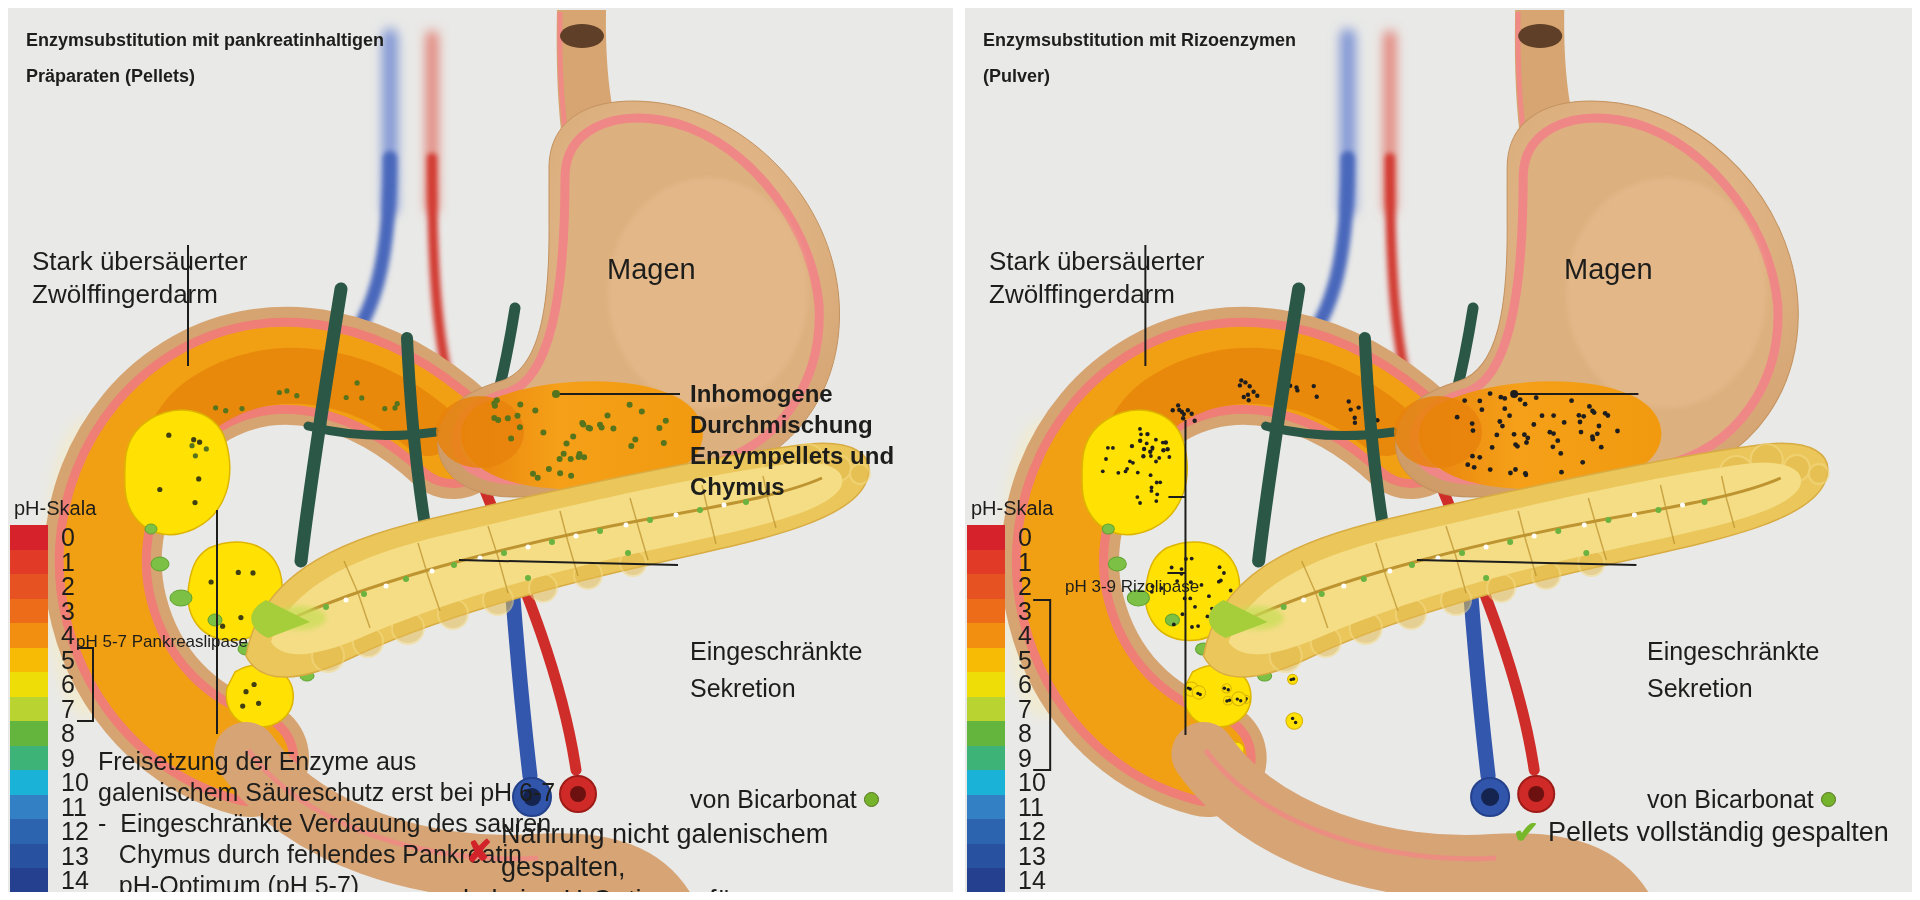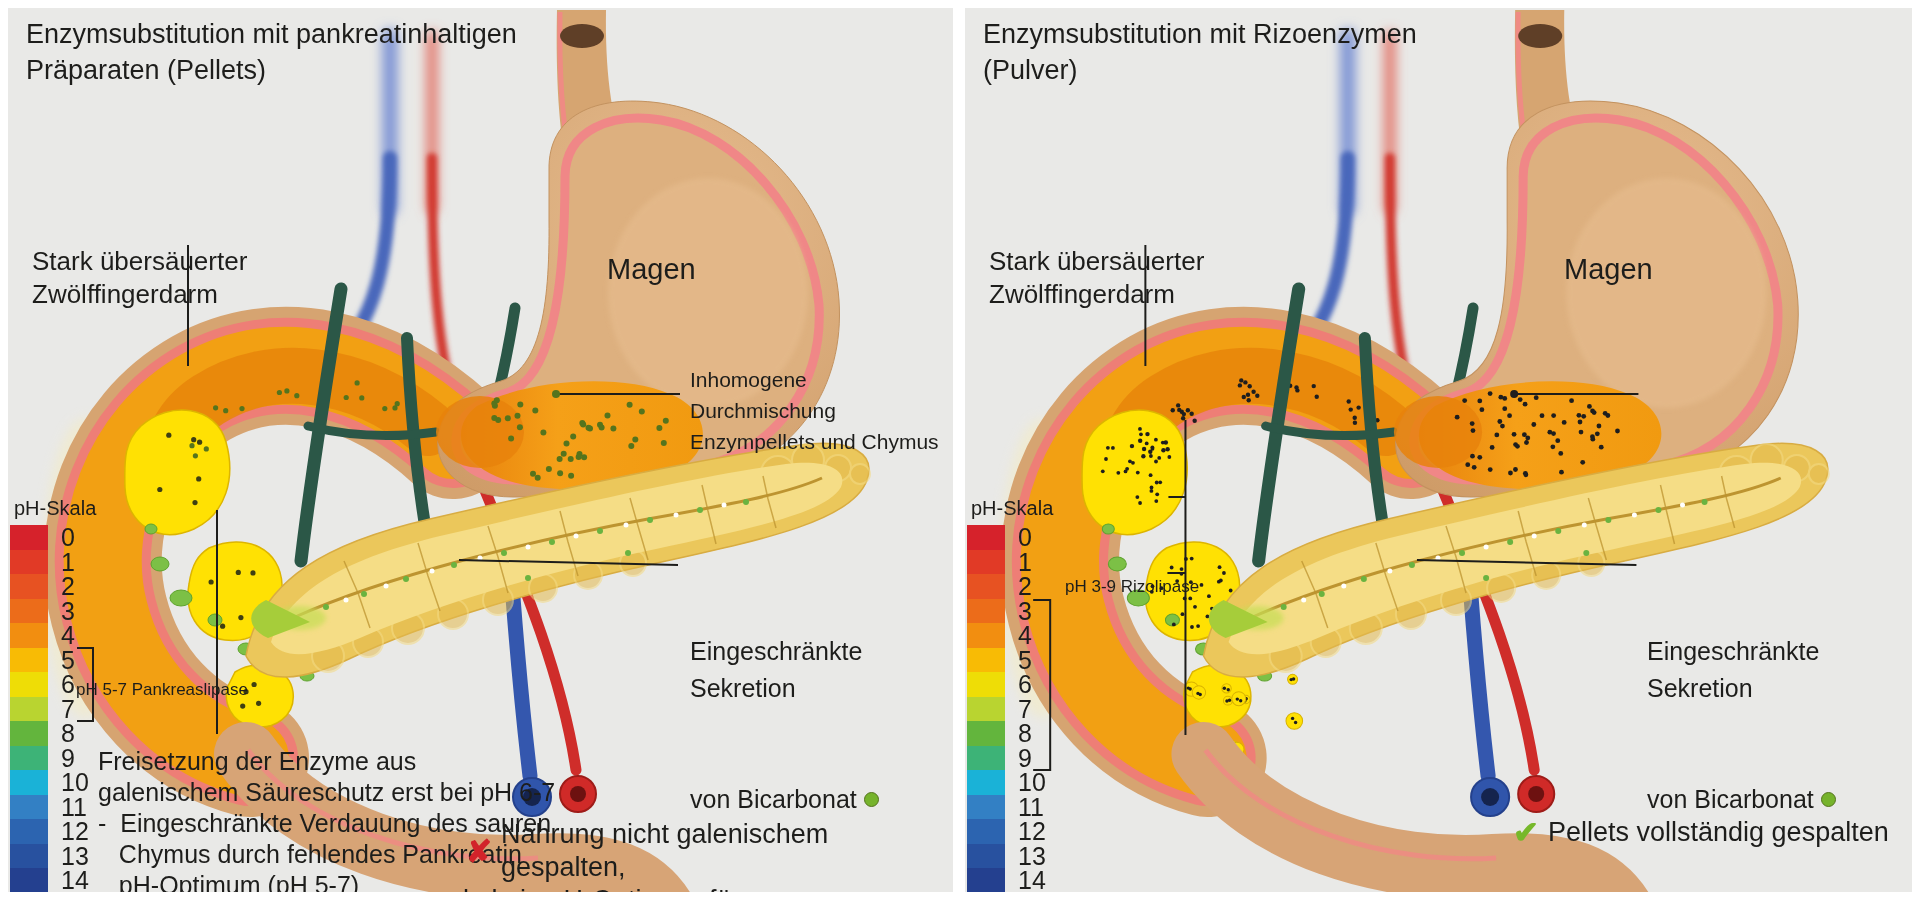--- a/index.html
+++ b/index.html
@@ -2,32 +2,32 @@
 <html><head>
 <meta charset="utf-8">
 <style>
   html,body{margin:0;padding:0;background:#ffffff;font-family:"Liberation Sans",sans-serif;color:#1d1d1b;}
   .canvas{position:relative;width:1920px;height:900px;background:#ffffff;overflow:hidden;}
   .panel{position:absolute;top:8px;width:945px;height:884px;background:#e9e9e7;overflow:hidden;}
   .panel-left{left:8px;}
   .panel-right{left:965px;width:947px;}
   .anatomy{position:absolute;left:0;top:0;width:100%;height:100%;}
   .txt{position:absolute;white-space:pre-wrap;color:#1d1d1b;}
-  .title{left:18px;top:8px;font-size:27px;line-height:36px;}
+  .title{left:18px;top:14px;font-size:18px;line-height:36px;font-weight:bold;}
   .duod{left:24px;top:237px;font-size:26px;line-height:33px;}
   .magen{left:599px;top:245px;font-size:29px;}
-  .mixing{left:682px;top:356px;font-size:21px;line-height:31px;}
+  .mixing{left:682px;top:370px;font-size:24px;line-height:31px;font-weight:bold;}
   .secretion{left:682px;top:551px;font-size:25px;line-height:37px;}
   .ph-title{left:6px;top:489px;font-size:20px;}
   .ph-rows{position:absolute;left:2px;top:517px;}
   .ph-row{display:flex;align-items:center;height:24.5px;}
   .ph-sw{width:38px;height:24.5px;}
   .ph-num{font-size:25px;line-height:24.5px;padding-left:13px;}
   .range-lbl{left:68px;font-size:17px;}
-  .panel-left .range-lbl{top:624px;margin-top:48px;}
+  .panel-left .range-lbl{top:624px;}
   .panel-right .range-lbl{top:569px;margin-left:32px;}
   .release{top:738px;font-size:25px;line-height:31px;}
   .panel-left .release{left:90px;}
   .panel-right .release{left:120px;}
   .verdict{position:absolute;font-size:27px;line-height:33px;}
   .panel-left .verdict{left:446px;top:810px;}
   .panel-right .verdict{left:548px;top:808px;}
   .vline1{display:flex;align-items:center;}
   .panel-left .vline1{padding-left:12px;}
   .vicon{font-size:31px;font-weight:bold;margin-right:9px;}

